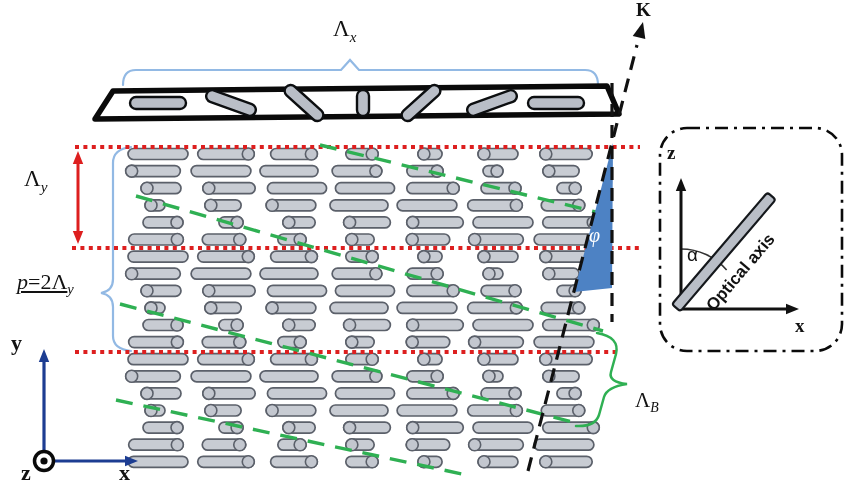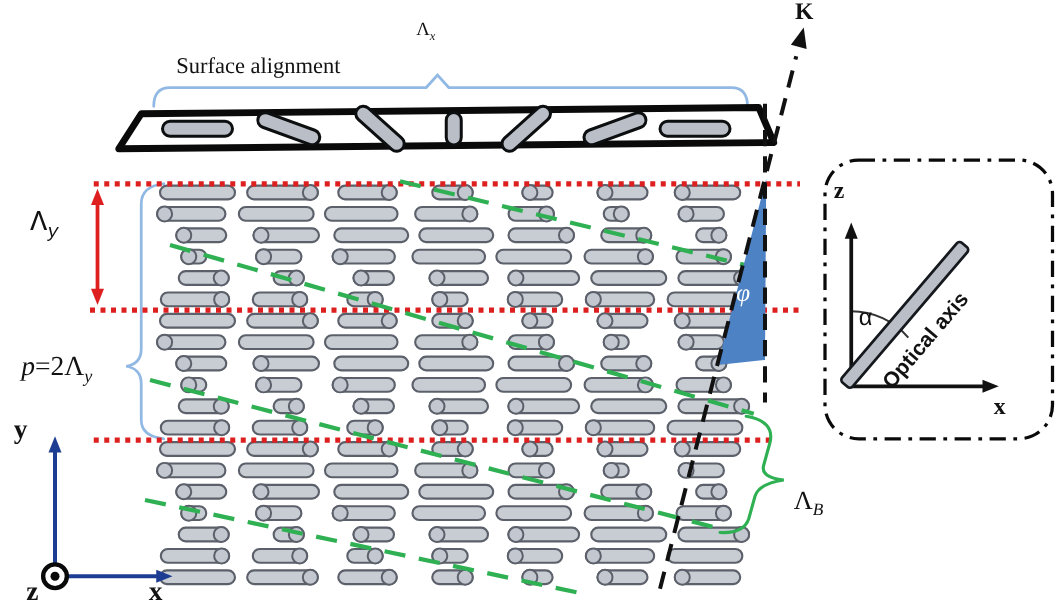--- a/index.html
+++ b/index.html
@@ -290,29 +290,28 @@
       <circle cx="44" cy="461" r="3.6" fill="#0a0a0a"></circle>
       <rect x="660" y="128" width="182" height="223" rx="27" fill="none" stroke="#0a0a0a" stroke-width="2.6" stroke-dasharray="13 6 3 6"></rect>
       <path d="M 681 249 A 60 60 0 0 1 726.6243579360018 270.033117100189" fill="none" stroke="#333" stroke-width="1.6"></path>
       <line x1="681" y1="309" x2="681" y2="187" stroke="#111111" stroke-width="3"></line>
       <polygon points="681,178 686.2,191 675.8,191" fill="#111111"></polygon>
       <line x1="681" y1="309" x2="790" y2="309" stroke="#111111" stroke-width="3"></line>
       <polygon points="799,309 786,314.2 786,303.8" fill="#111111"></polygon>
       <rect x="678" y="300.5" width="147" height="11" rx="3" fill="#b9bec7" stroke="#15181c" stroke-width="2.2" transform="rotate(-49.5 679 309)"></rect>
     </svg>
 
-  <div class="lbl" style="left:141px;top:43px;font-size:18px;">Surface alignment</div>
-
-  <div class="lbl" style="left:333px;top:17px;font-size:15px;"><span>Λ</span><sub>x</sub></div>
+
+  <div class="lbl" style="left:333px;top:17px;font-size:23px;"><span>Λ</span><sub>x</sub></div>
 
   <div class="lbl bold" style="left:636px;top:0px;font-size:19px;">K</div>
 
-  <div class="lbl" style="left:24px;top:167px;font-size:23px;font-family:Liberation Mono, monospace;"><span>Λ</span><sub>y</sub></div>
-
-  <div class="lbl" style="left:17px;top:282px;font-size:22px;"><span class="ital">p</span><span>=2Λ</span><sub>y</sub></div>
+  <div class="lbl" style="left:24px;top:167px;font-size:23px;"><span>Λ</span><sub>y</sub></div>
+
+  <div class="lbl" style="left:17px;top:271px;font-size:22px;text-decoration:underline;"><span class="ital">p</span><span>=2Λ</span><sub>y</sub></div>
 
   <div class="lbl" style="left:635px;top:369px;font-size:21px;margin-top:21px;"><span>Λ</span><sub>B</sub></div>
 
   <div class="lbl ital white" style="left:589px;top:225px;font-size:20px;">φ</div>
 
   <div class="lbl bold" style="left:11px;top:332px;font-size:22px;">y</div>
   <div class="lbl bold" style="left:119px;top:462px;font-size:22px;">x</div>
   <div class="lbl bold" style="left:21px;top:462px;font-size:22px;">z</div>
 
   <div class="lbl bold" style="left:667px;top:143px;font-size:19px;">z</div>

